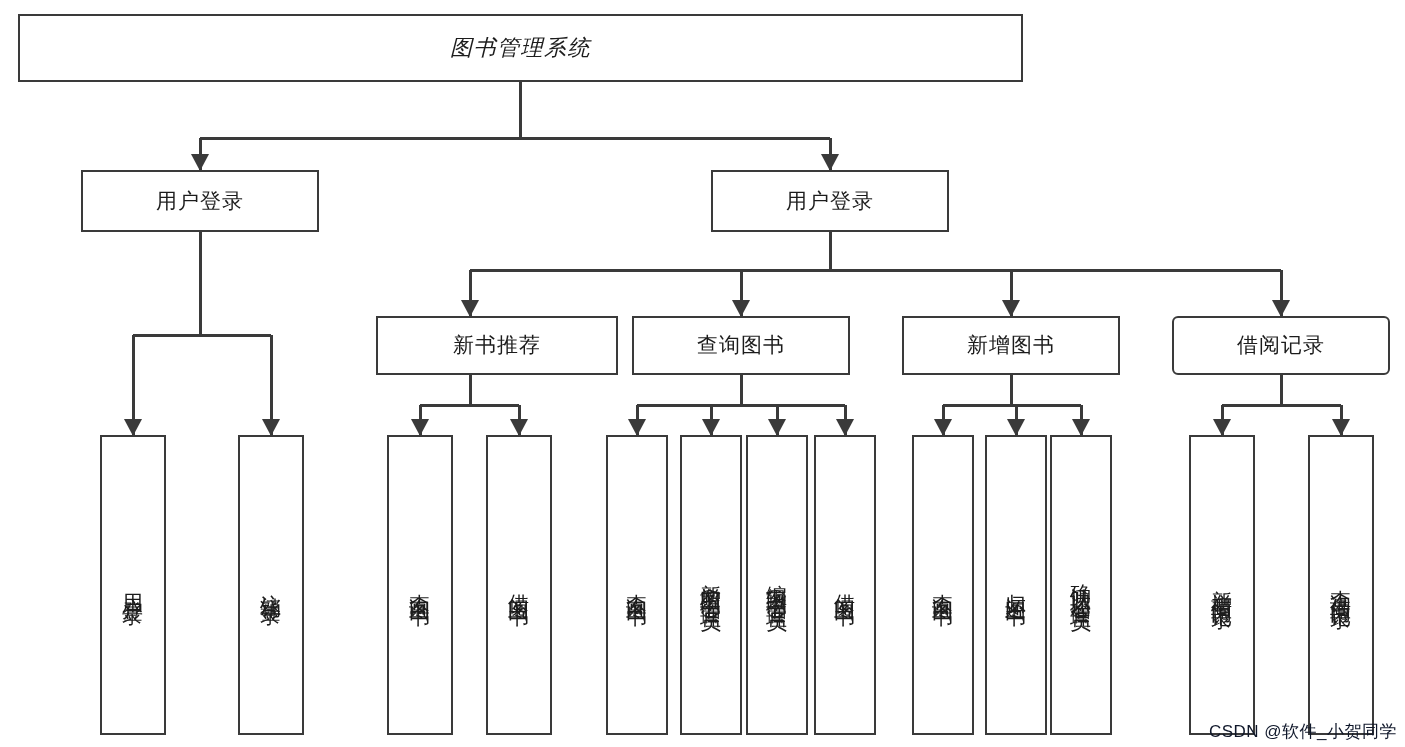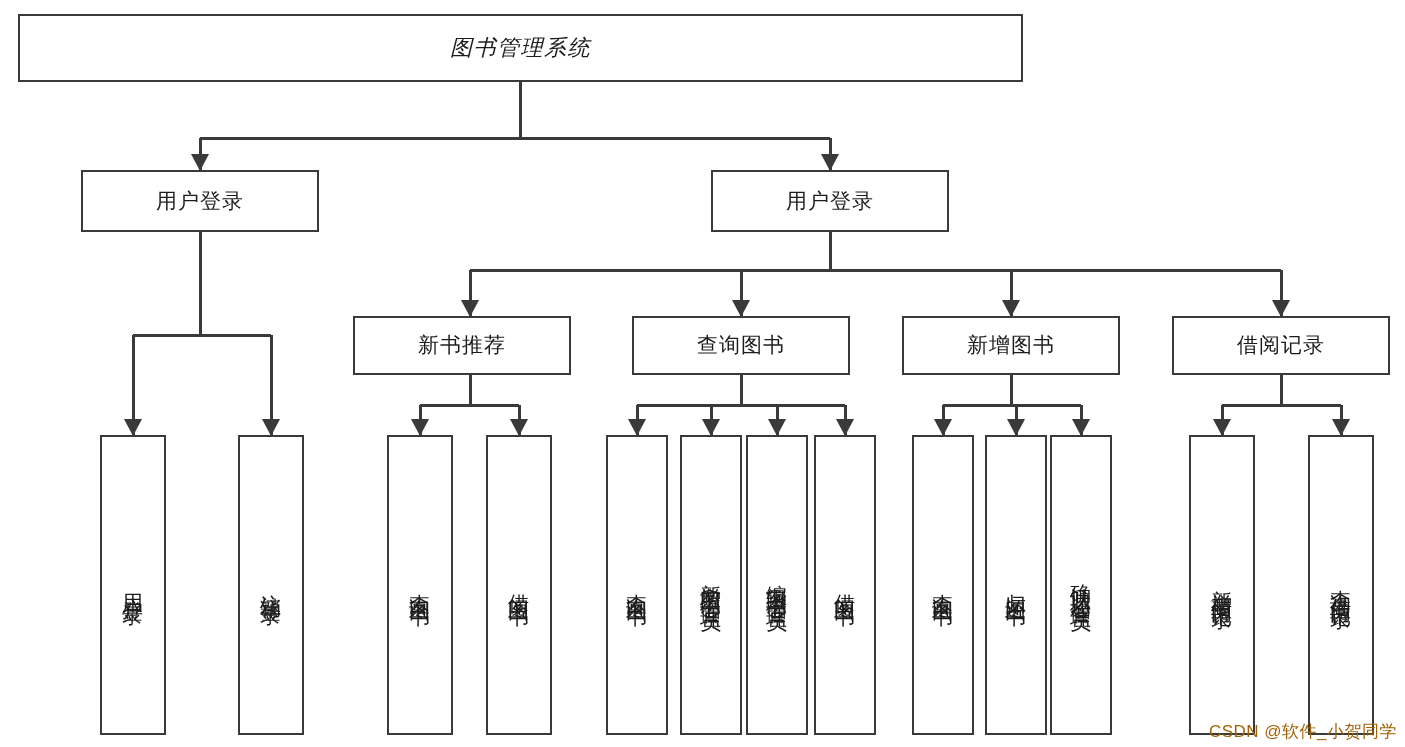--- a/index.html
+++ b/index.html
@@ -75,21 +75,21 @@
     border-left: 9px solid transparent;
     border-right: 9px solid transparent;
     border-top: 17px solid #3a3a3a;
   }
   
   #watermark {
     position: absolute;
     right: 8px;
     bottom: 4px;
     font-size: 17px;
-    color: #a16207;
+    color: #0f172a;
     letter-spacing: 0.5px;
     user-select: none;
     white-space: nowrap;
   }
 </style>
 </head>
 <body>
 
 <div id="diagram-root">
   <div id="edge-layer">
@@ -149,30 +149,30 @@
   <div id="node-layer">
       <div class="node horiz root" style="left: 18px; top: 14px; width: 1005px; height: 68px; font-style: italic;">
         <span class="node-label">图书管理系统</span>
       </div>
       <div class="node horiz" style="left: 81px; top: 170px; width: 238px; height: 62px;">
         <span class="node-label">用户登录</span>
       </div>
       <div class="node horiz" style="left: 711px; top: 170px; width: 238px; height: 62px;">
         <span class="node-label">用户登录</span>
       </div>
-      <div class="node horiz" style="left: 353px; top: 316px; width: 218px; height: 59px;">
+      <div class="node horiz" style="left: 376px; top: 316px; width: 242px; height: 59px;">
         <span class="node-label">新书推荐</span>
       </div>
       <div class="node horiz" style="left: 632px; top: 316px; width: 218px; height: 59px;">
         <span class="node-label">查询图书</span>
       </div>
       <div class="node horiz" style="left: 902px; top: 316px; width: 218px; height: 59px;">
         <span class="node-label">新增图书</span>
       </div>
-      <div class="node horiz" style="left: 1172px; top: 316px; width: 218px; height: 59px;">
+      <div class="node horiz" style="left: 1172px; top: 316px; width: 218px; height: 59px; border-radius: 6px;">
         <span class="node-label">借阅记录</span>
       </div>
       <div class="node vert" style="left: 100px; top: 435px; width: 66px; height: 300px;">
         <span class="node-label">用户登录</span>
       </div>
       <div class="node vert" style="left: 238px; top: 435px; width: 66px; height: 300px;">
         <span class="node-label">注销登录</span>
       </div>
       <div class="node vert" style="left: 387px; top: 435px; width: 66px; height: 300px;">
         <span class="node-label">查询图书</span>

